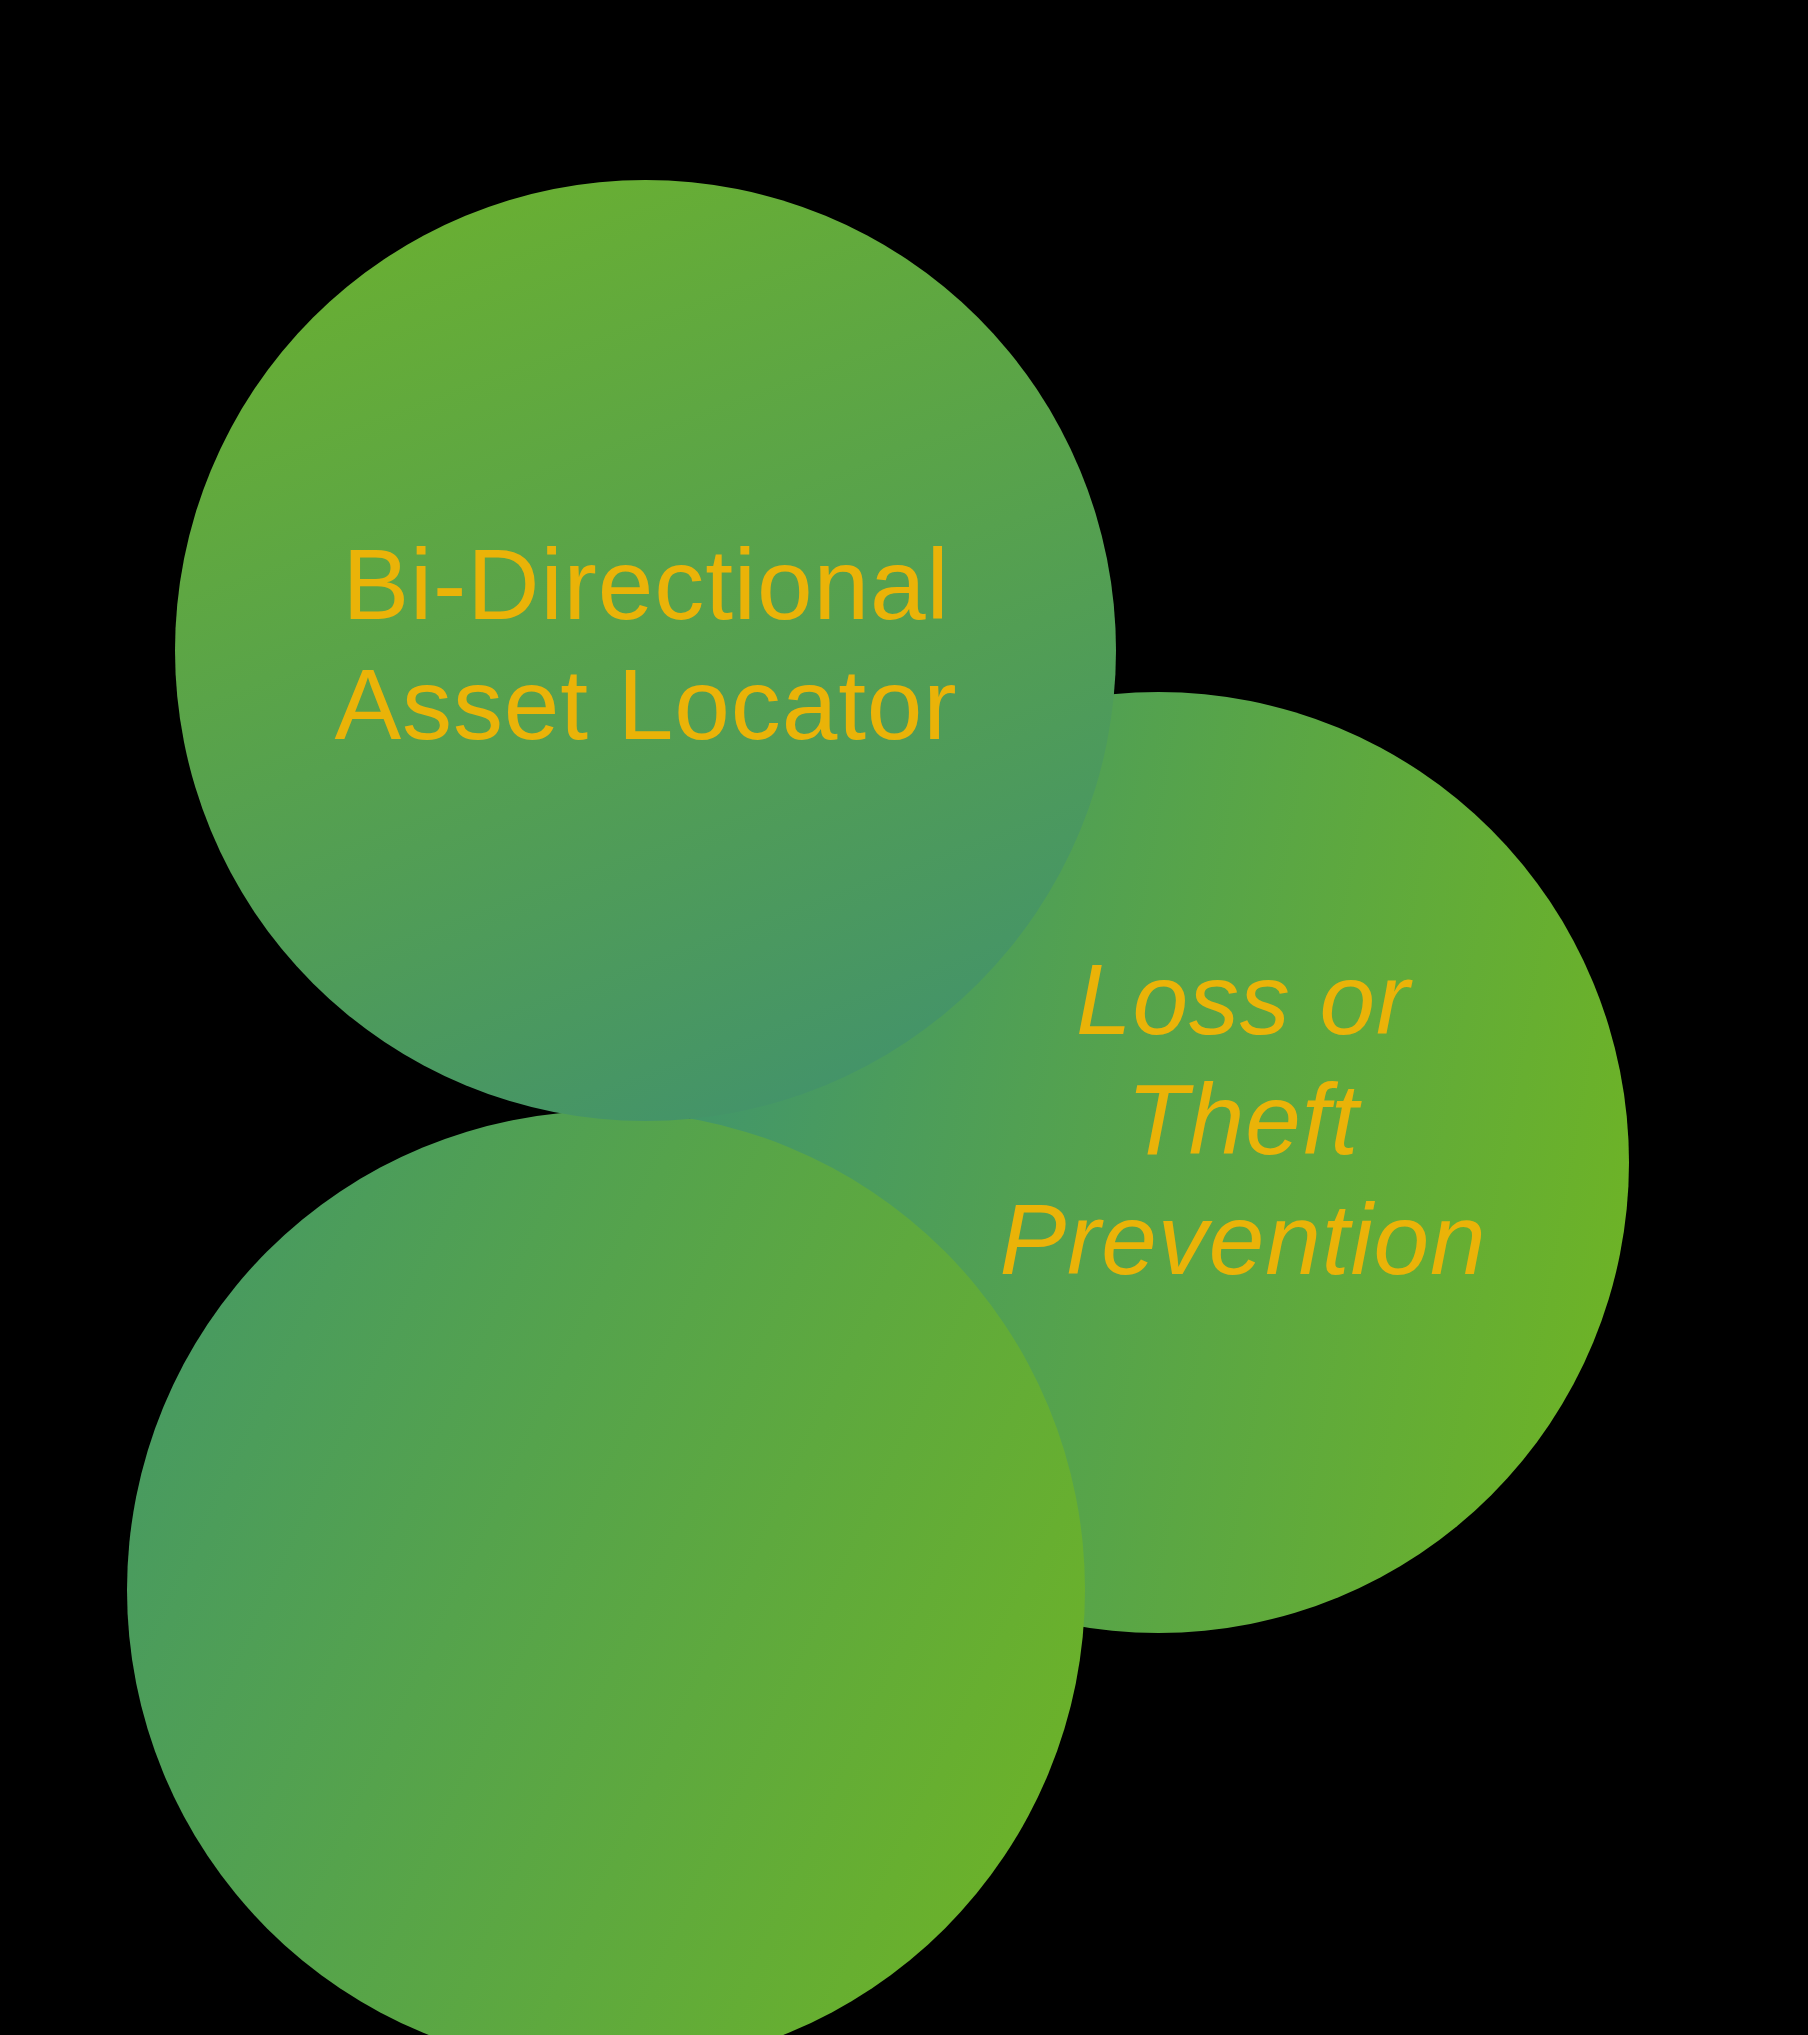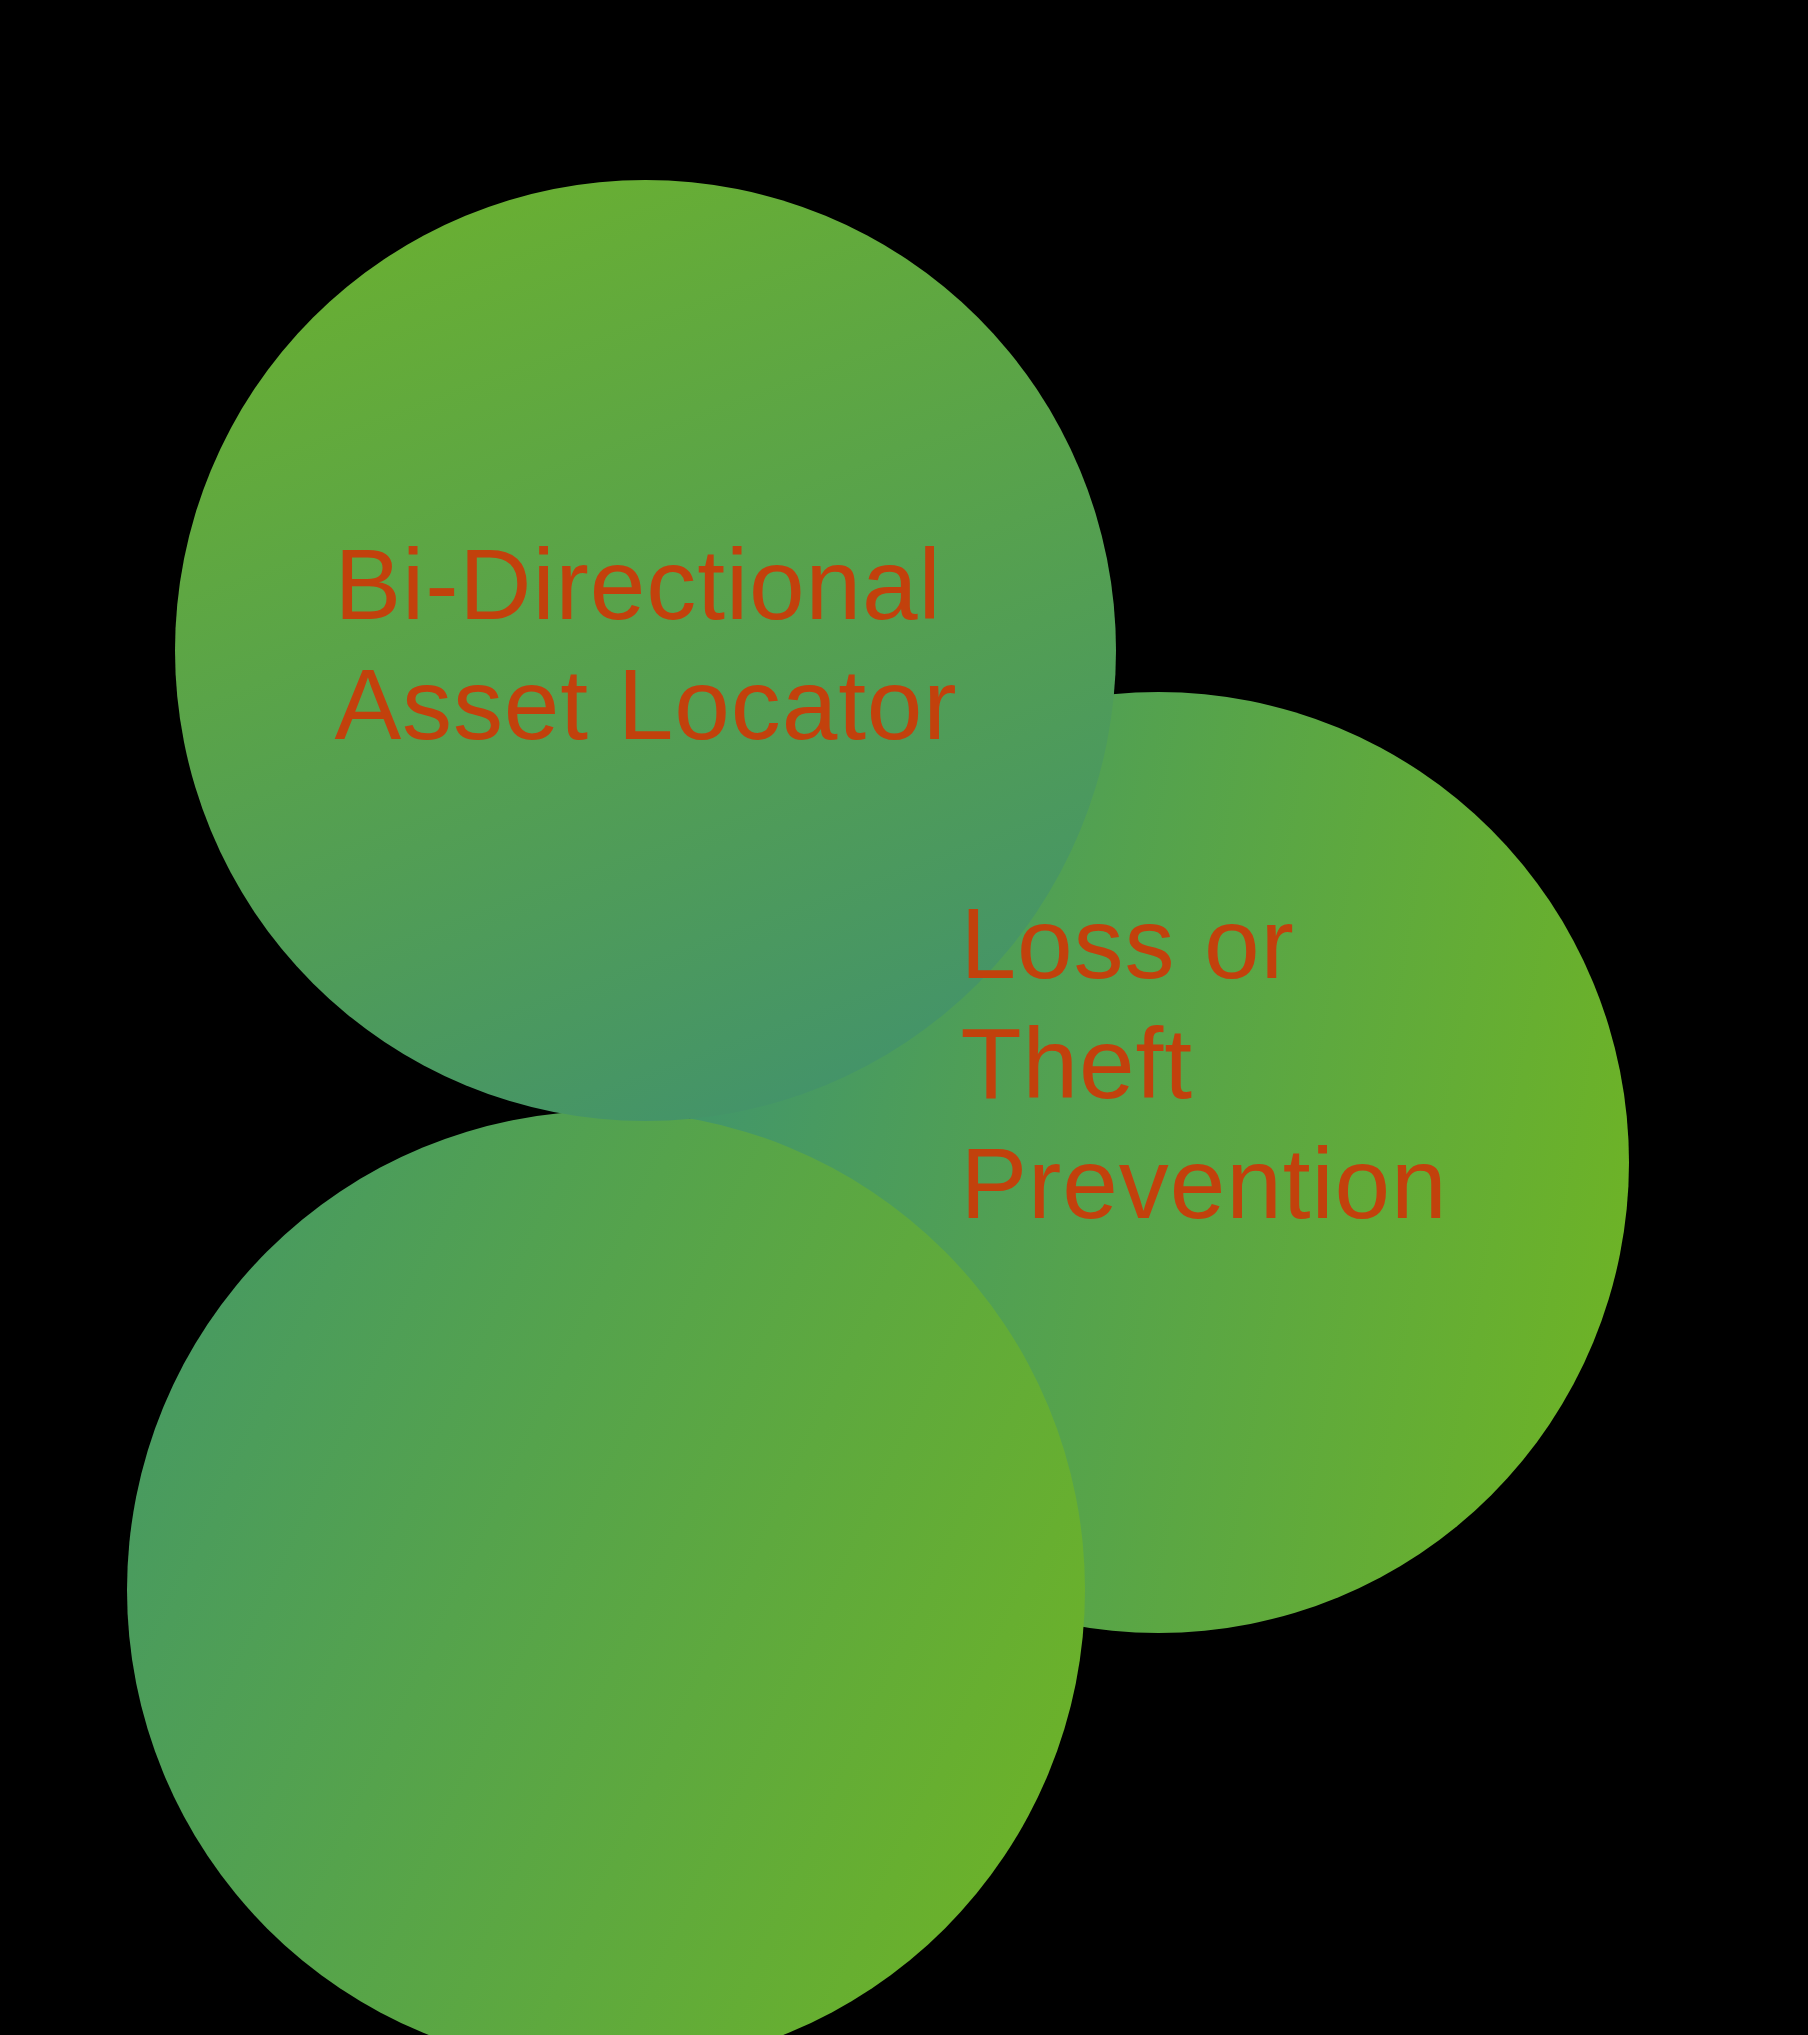--- a/index.html
+++ b/index.html
@@ -21,30 +21,30 @@
   }
   
   .circle.c-loss   { left: 688px;  top: 692px;  width: 941px; height: 941px; z-index: 1; }
   .circle.c-geo    { left: 127px;  top: 1111px; width: 958px; height: 958px; z-index: 2; }
   .circle.c-bidir  { left: 175px;  top: 180px;  width: 941px; height: 941px; z-index: 3; }
 
   .label {
     position: absolute;
     transform: translate(-50%, -50%);
     z-index: 4;
-    color: #c2410c;
+    color: #eab308;
     font-size: 100px;
     line-height: 120px;
     font-weight: 500;
     letter-spacing: 0.9px;
-    text-align: left;
+    text-align: center;
     white-space: pre-line;
   }
   .label.l-bidir { left: 646px;  top: 644px;  }
-  .label.l-loss  { left: 1243px; top: 1063px; }
+  .label.l-loss  { left: 1243px; top: 1119px; font-style: italic; }
   .label.l-geo   { left: 652px;  top: 1593px; }
 </style>
 </head>
 <body>
 
 <div class="canvas">
 
   <div class="circle c-loss" style="background: linear-gradient(100deg, rgb(63, 148, 111), rgb(112, 181, 34));"></div>
 
   <div class="circle c-geo" style="background: linear-gradient(115deg, rgb(67, 151, 104), rgb(112, 181, 34));"></div>

